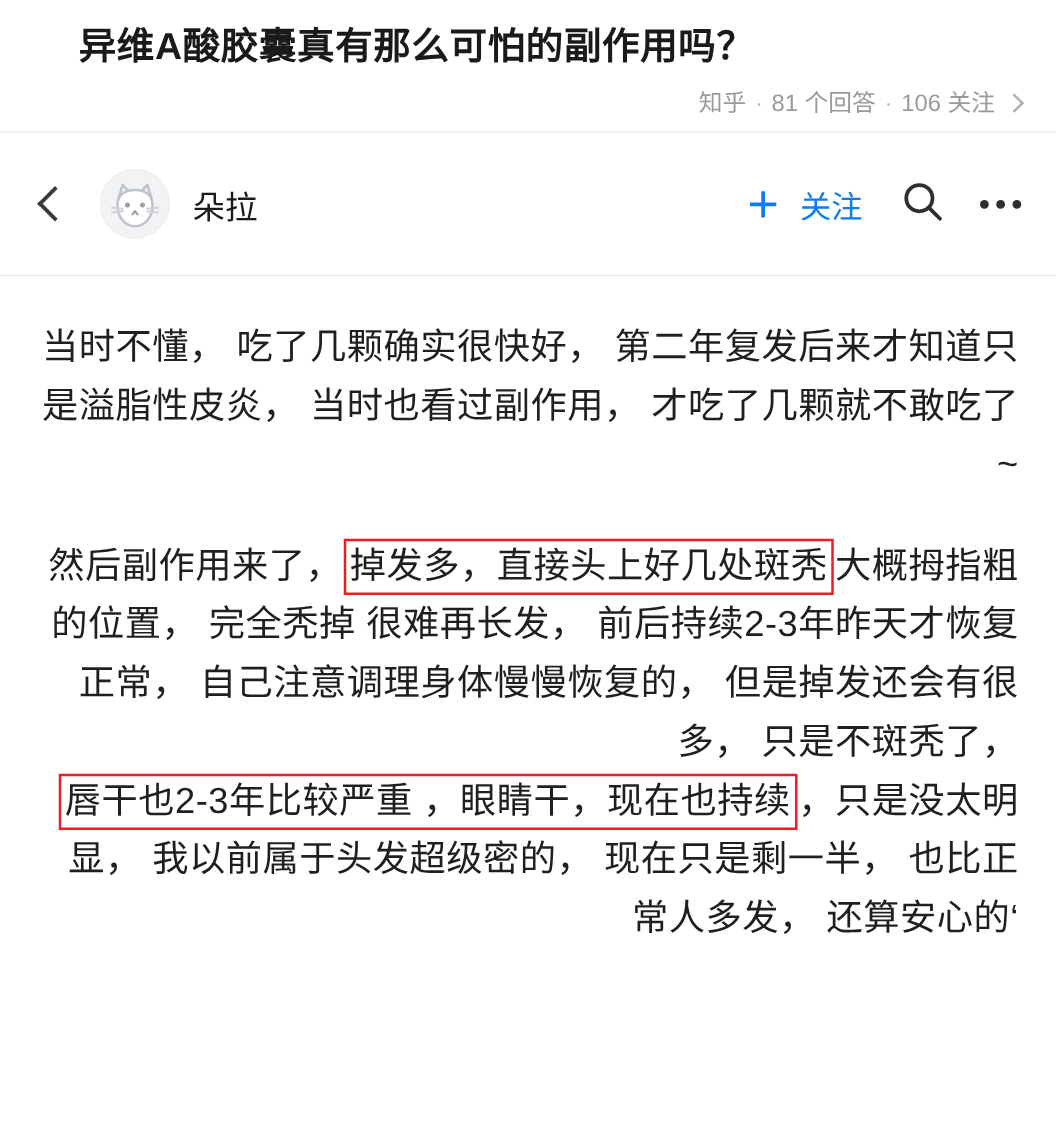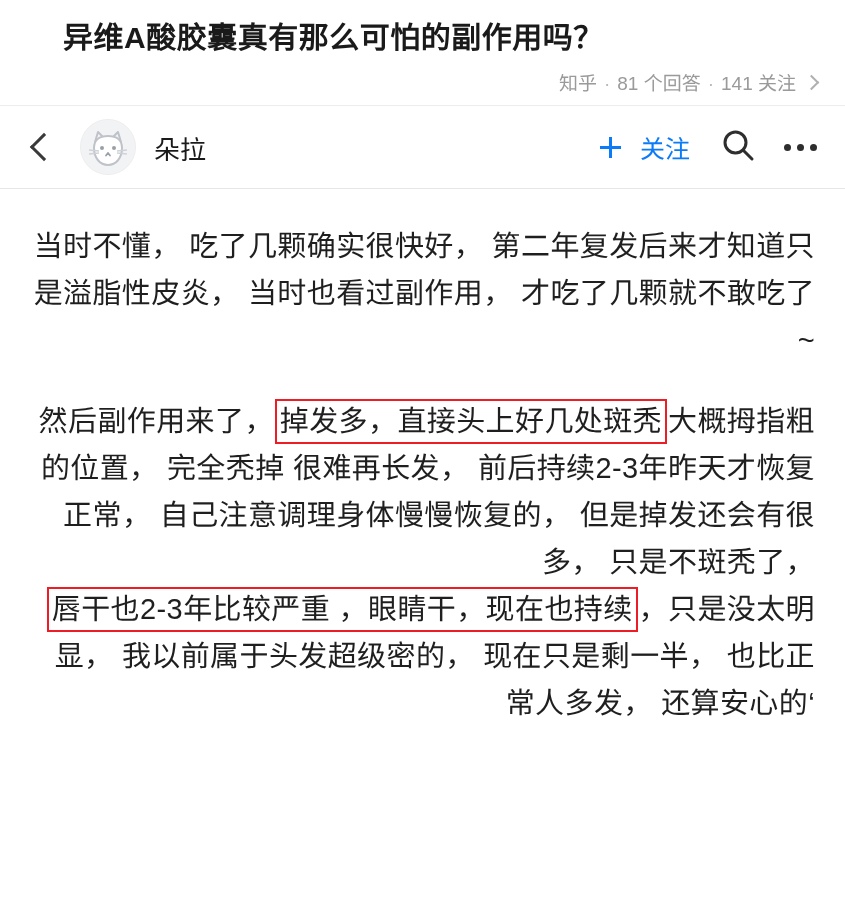--- a/index.html
+++ b/index.html
@@ -58,21 +58,21 @@
     border-right: 2px solid #b0b0b0;
     border-top: 2px solid #b0b0b0;
     transform: rotate(45deg);
     position: relative;
     top: -1px;
   }
 
   
   .nav-bar {
     position: relative;
-    height: 84px;
+    height: 116px;
     border-top: 1px solid #ececec;
     border-bottom: 1px solid #e6e6e6;
     display: flex;
     align-items: center;
     padding: 0 26px;
     background: #ffffff;
     box-sizing: border-box;
   }
   .nav-back {
     width: 32px;
@@ -195,21 +195,21 @@
 
 <div class="page">
 
   <div class="question-block">
     <h1 class="question-title">异维A酸胶囊真有那么可怕的副作用吗？</h1>
     <div class="question-meta">
       <span>知乎</span>
       <span class="meta-sep">·</span>
       <span>81 个回答</span>
       <span class="meta-sep">·</span>
-      <span>141 关注</span>
+      <span>106 关注</span>
       <span class="meta-chevron"></span>
     </div>
   </div>
 
   <div class="nav-bar">
     <div class="nav-back"></div>
 
     <div class="avatar">
       <svg width="54" height="54" viewBox="0 0 54 54" aria-hidden="true">
         <circle cx="27" cy="27" r="27" fill="#f2f3f5"></circle>

